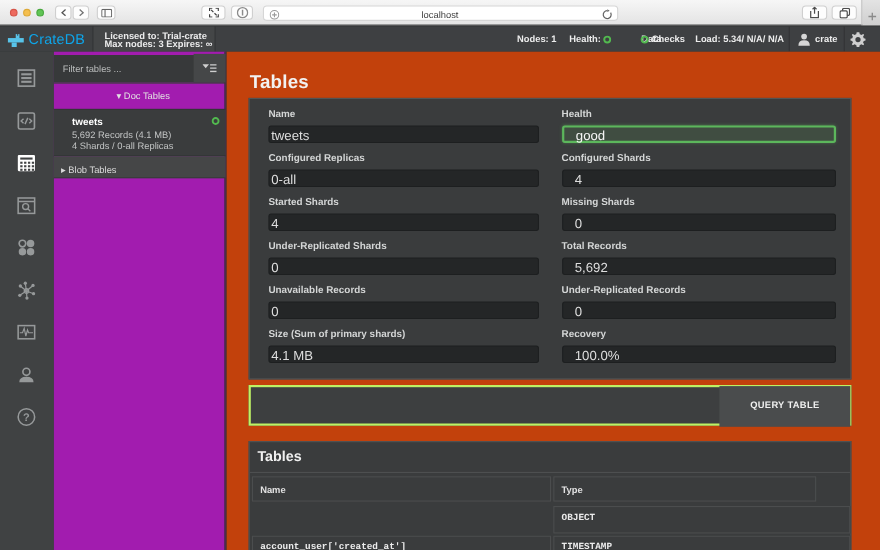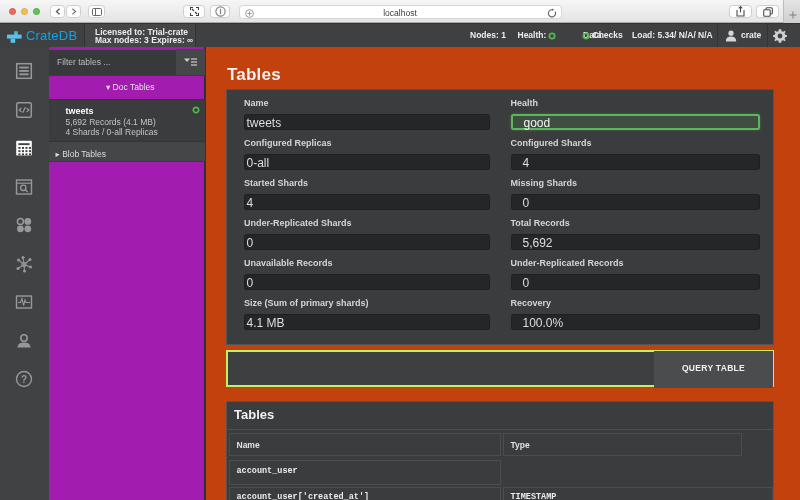--- a/index.html
+++ b/index.html
@@ -343,22 +343,22 @@
   <div id="schemapanel">
     <div class="titlerow">
         <div class="title">Tables</div>
       </div>
     <div class="scell hdr" style="left:1.5px; top:31px; width:272px; height:23px; line-height:23px;">
         <span>Name</span>
       </div>
     <div class="scell hdr" style="left:275.5px; top:31px; width:239px; height:23px; line-height:23px;">
         <span>Type</span>
       </div>
-    <div class="scell mono" style="left:1.5px; top:57.5px; width:272px; height:25px; line-height:21px;">
-        <span>account_user</span>
+    <div class="scell mono" style="left:275.5px; top:57.5px; width:270.5px; height:25px; line-height:21px;">
+        <span>OBJECT</span>
       </div>
     <div class="scell mono" style="left:1.5px; top:85px; width:272px; height:33px; line-height:18px;">
         <span>account_user['created_at']</span>
       </div>
     <div class="scell mono" style="left:275.5px; top:85px; width:270.5px; height:33px; line-height:18px;">
         <span>TIMESTAMP</span>
       </div>
   </div>
 </div>
 

